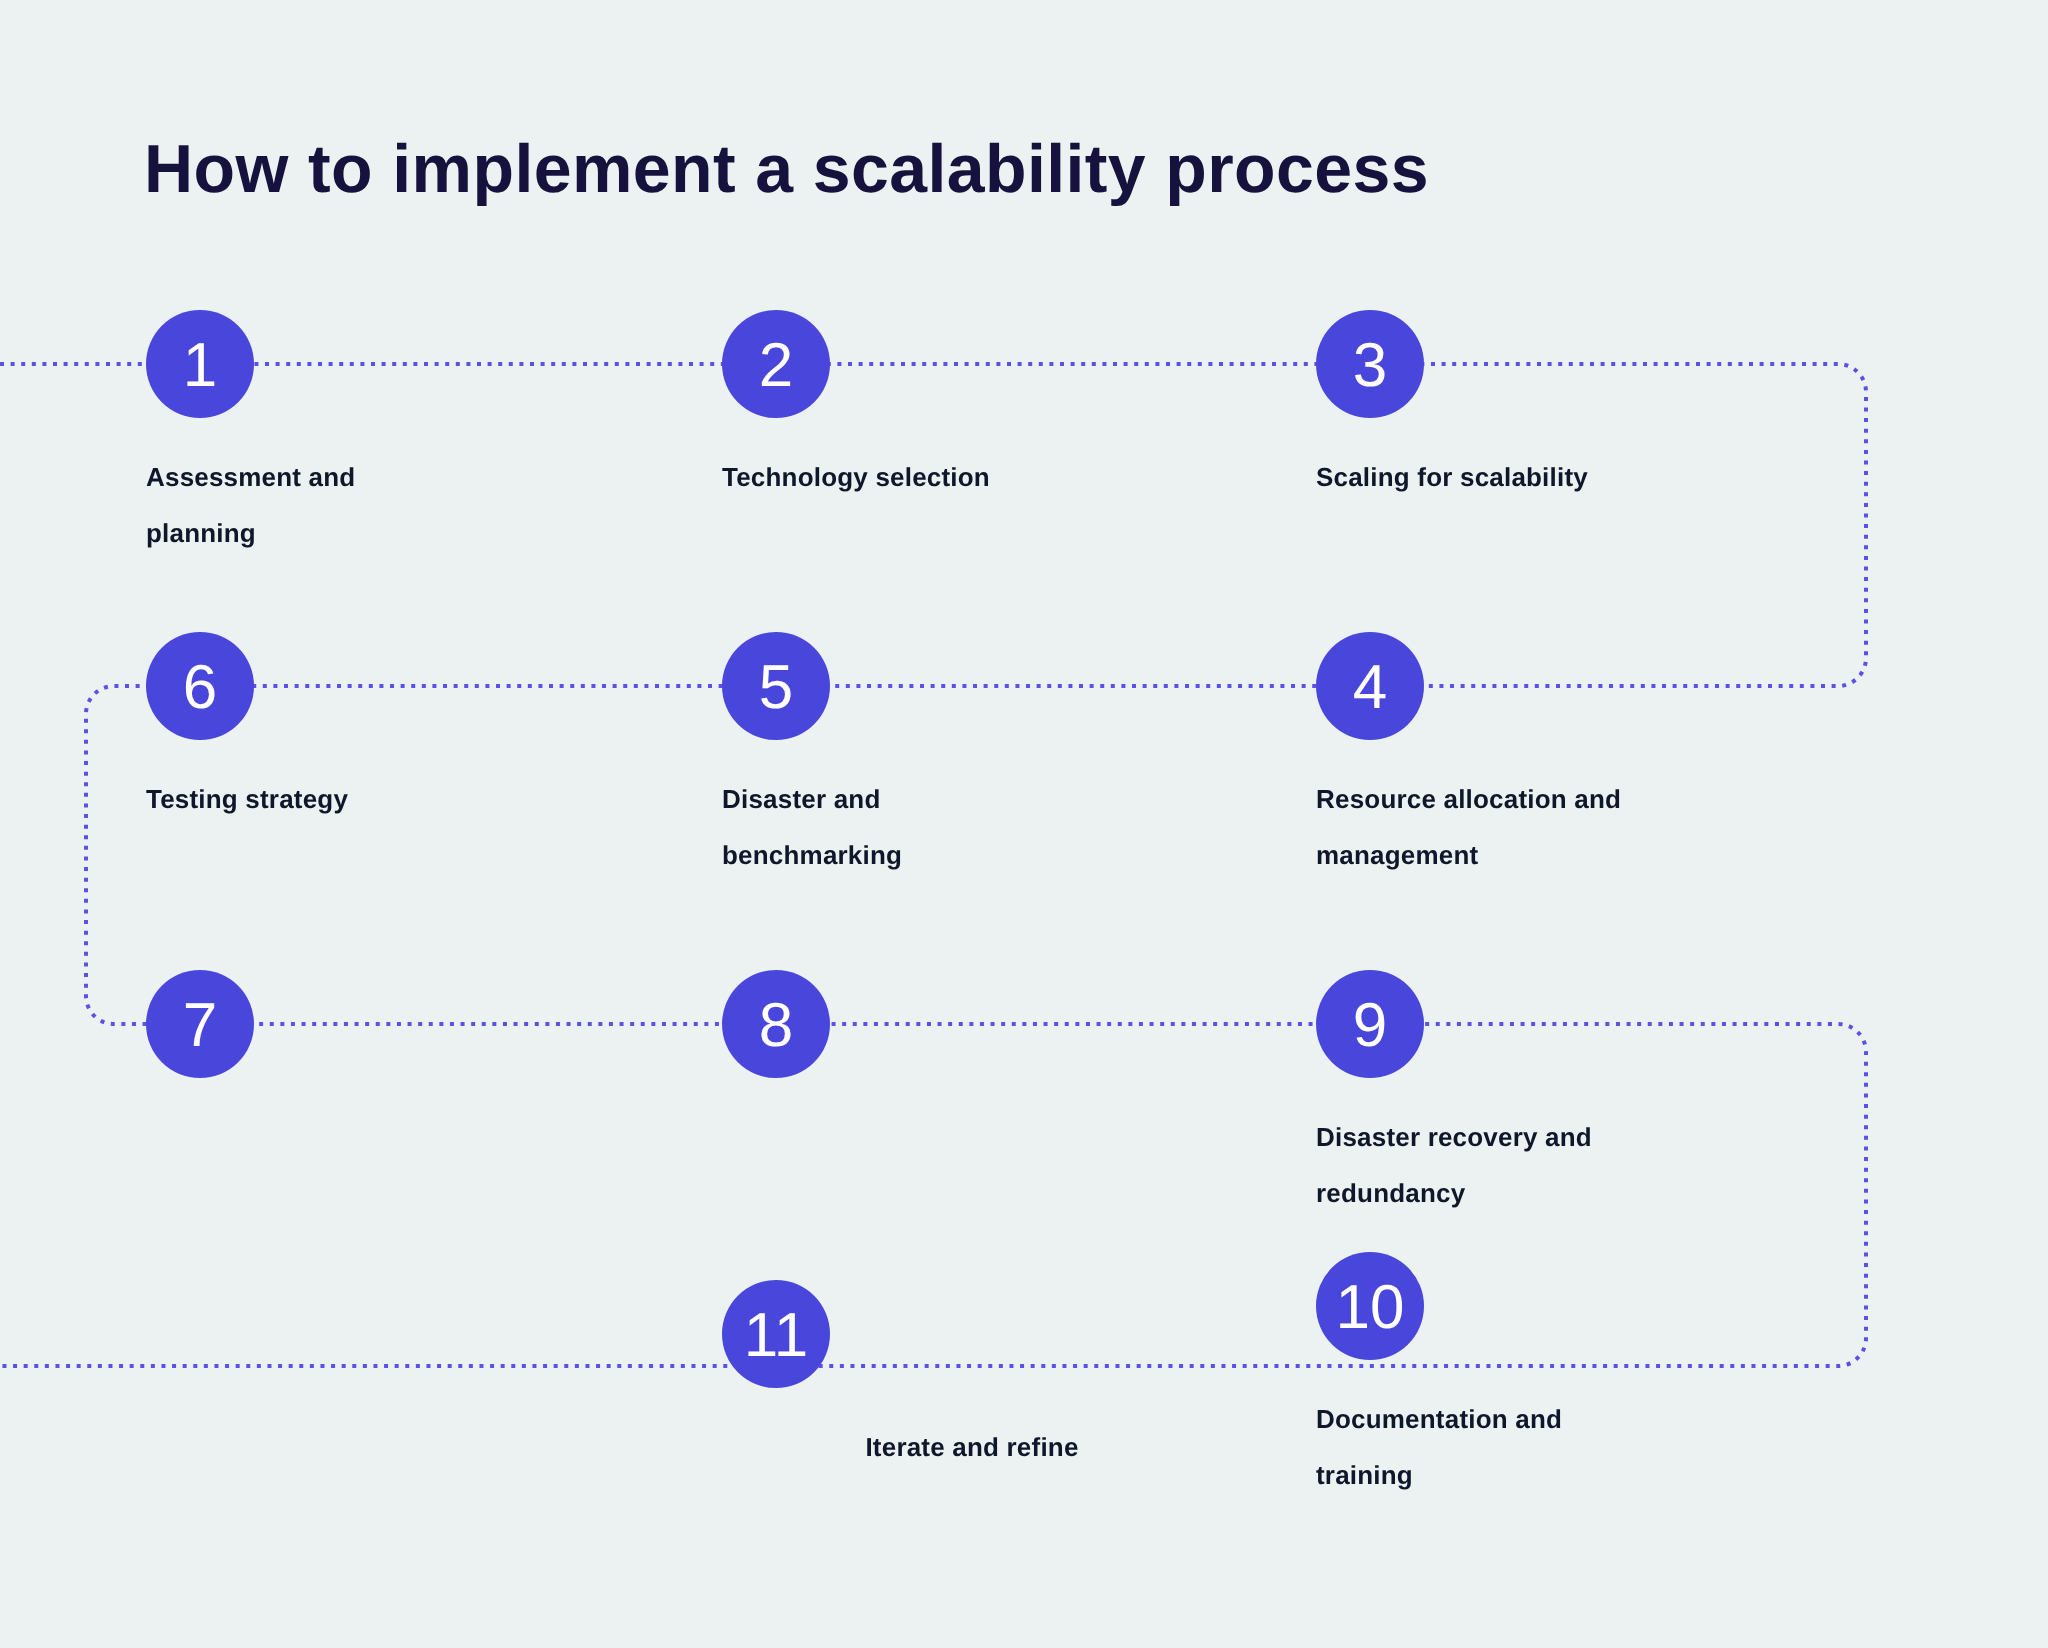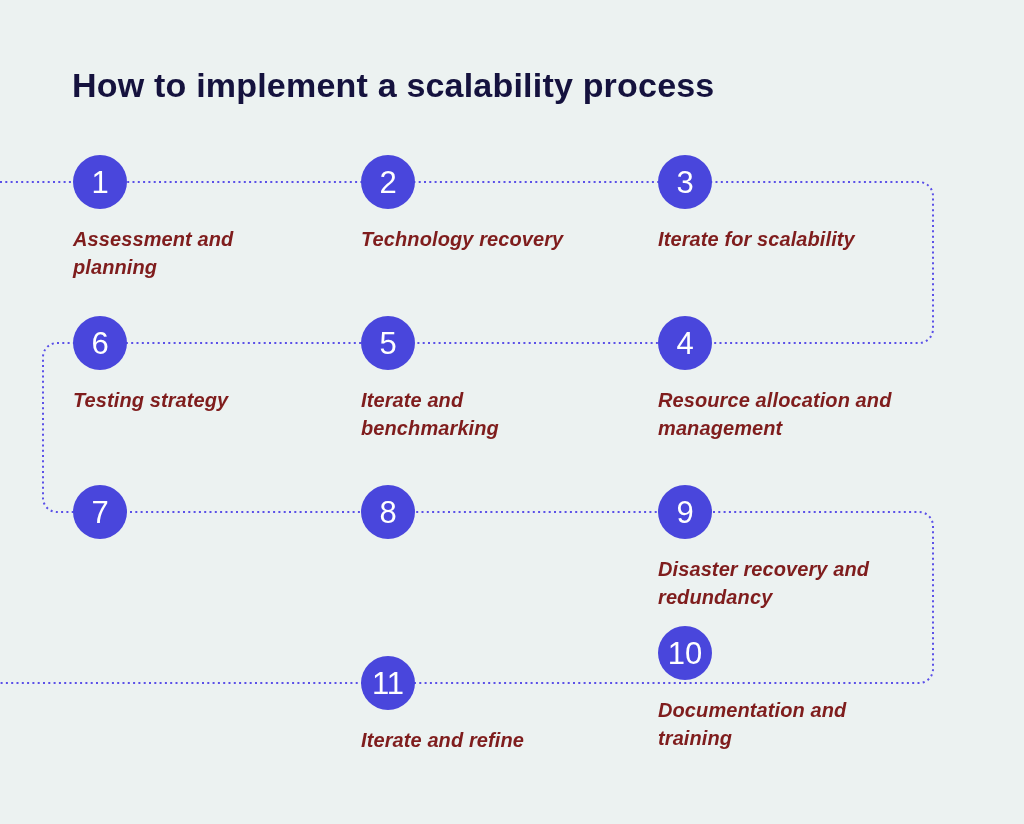--- a/index.html
+++ b/index.html
@@ -46,39 +46,38 @@
     justify-content: center;
   }
   .circle span {
     color: #FFFFFF;
     font-size: 31px;
     font-weight: 500;
     line-height: 1;
   }
   .step-label {
     margin-top: 16px;
-    font-size: 20px;
+    font-size: 13px;
     font-weight: 700;
     line-height: 28px;
-    color: #7f1d1d;
+    color: #0f172a;
     white-space: pre-line;
     letter-spacing: 0.1px;
-    font-style: italic;
   }
   
   .pos-r1c1 { left: 73px;  top: 155px; }
   .pos-r1c2 { left: 361px; top: 155px; }
   .pos-r1c3 { left: 658px; top: 155px; }
   .pos-r2c1 { left: 73px;  top: 316px; }
   .pos-r2c2 { left: 361px; top: 316px; }
   .pos-r2c3 { left: 658px; top: 316px; }
   .pos-r3c1 { left: 73px;  top: 485px; }
   .pos-r3c2 { left: 361px; top: 485px; }
   .pos-r3c3 { left: 658px; top: 485px; }
-  .pos-r4c2 { left: 361px; top: 656px; }
+  .pos-r4c2 { left: 361px; top: 640px; text-align: center; }
   .pos-r4c3 { left: 658px; top: 626px; }
 </style>
 </head>
 <body>
 
 <div class="canvas">
 
   <h1 class="title">How to implement a scalability process</h1>
 
   <svg class="connector-svg" viewBox="0 0 1024 824" fill="none" xmlns="http://www.w3.org/2000/svg">
@@ -90,43 +89,43 @@
         <span>1</span>
       </div>
     <div class="step-label">Assessment and
 planning</div>
   </div>
 
   <div class="step pos-r1c2">
     <div class="circle">
         <span>2</span>
       </div>
-    <div class="step-label">Technology recovery</div>
+    <div class="step-label">Technology selection</div>
   </div>
 
   <div class="step pos-r1c3">
     <div class="circle">
         <span>3</span>
       </div>
-    <div class="step-label">Iterate for scalability</div>
+    <div class="step-label">Scaling for scalability</div>
   </div>
 
   <div class="step pos-r2c3">
     <div class="circle">
         <span>4</span>
       </div>
     <div class="step-label">Resource allocation and
 management</div>
   </div>
 
   <div class="step pos-r2c2">
     <div class="circle">
         <span>5</span>
       </div>
-    <div class="step-label">Iterate and
+    <div class="step-label">Disaster and
 benchmarking</div>
   </div>
 
   <div class="step pos-r2c1">
     <div class="circle">
         <span>6</span>
       </div>
     <div class="step-label">Testing strategy</div>
   </div>
 

